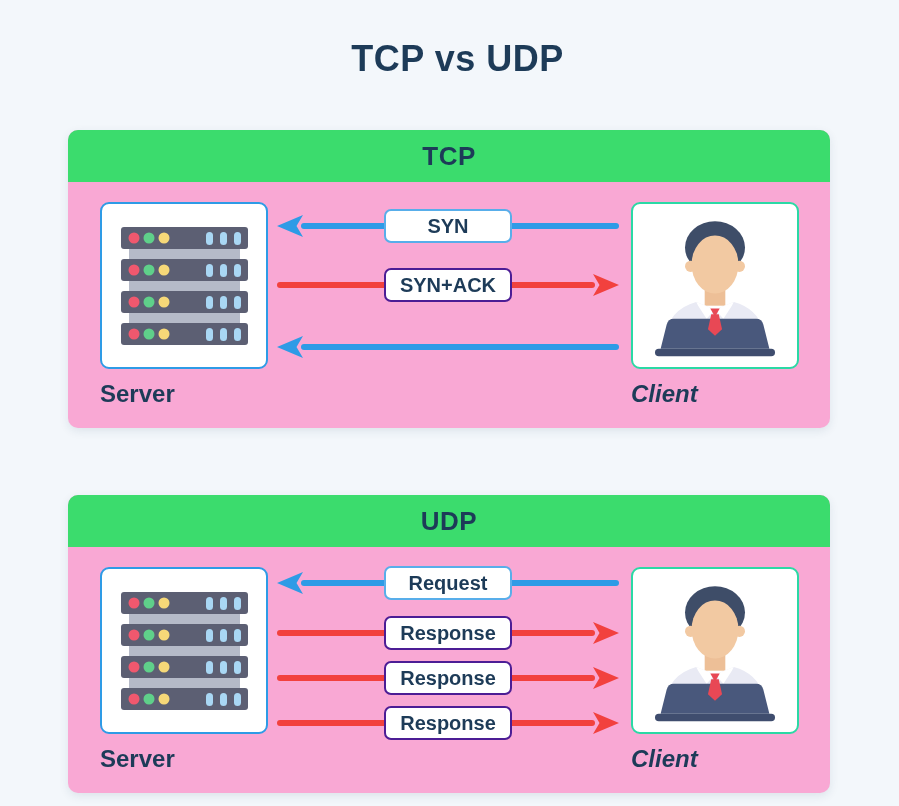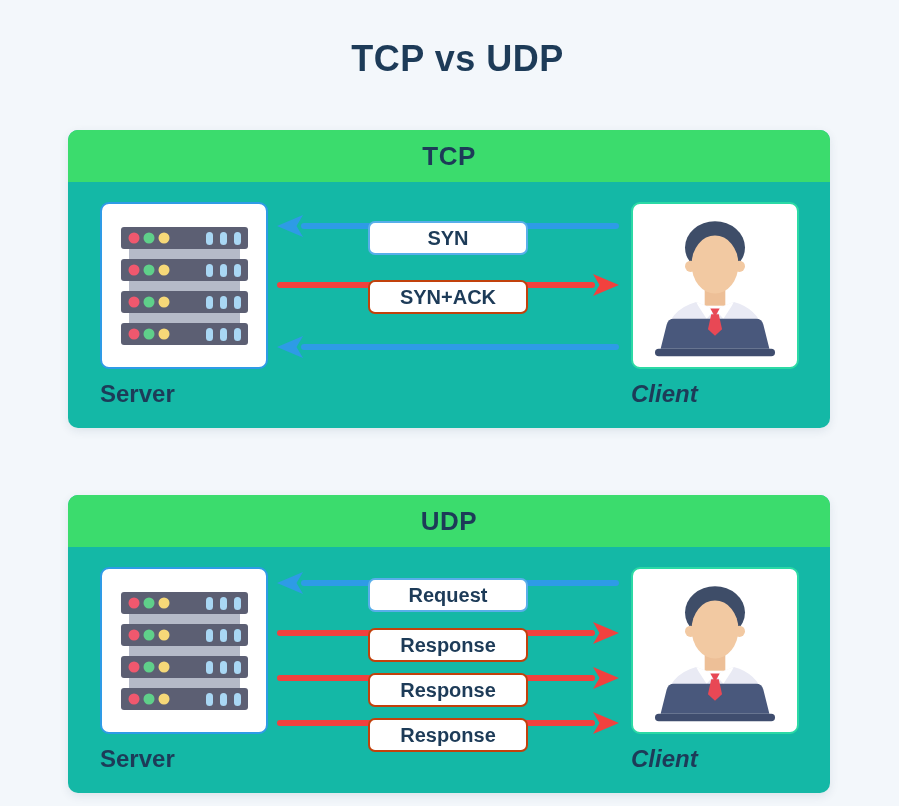--- a/index.html
+++ b/index.html
@@ -11,21 +11,21 @@
     overflow:hidden;
   }
   .page-title{
     position:absolute;left:8px;top:38px;width:899px;
     text-align:center;
     font-size:36px;font-weight:700;letter-spacing:.5px;
     color:#1d3b58;
   }
   .card{
     position:absolute;left:68px;width:762px;height:298px;
-    background:#14b8a6;border-radius:10px;
+    background:#f9a8d4;border-radius:10px;
     box-shadow:0 3px 10px rgba(30,58,90,.10);
     overflow:hidden;
   }
   .card.tcp{top:130px;}
   .card.udp{top:495px;}
   .card-header{
     height:52px;background:#3bdc6d;
     display:flex;align-items:center;justify-content:center;
     font-size:26px;font-weight:700;color:#1d3b58;letter-spacing:.5px;
   }
@@ -51,27 +51,27 @@
   }
   .msg-row.blue .msg-line{left:24px;right:0;background:#2e9be6;}
   .msg-row.red  .msg-line{left:0;right:24px;background:#f2413e;}
   .arrowhead{
     position:absolute;top:6px;width:26px;height:22px;
   }
   .arrowhead.left{left:0;}
   .arrowhead.right{right:0;}
   .msg-box{
     position:absolute;left:50%;transform:translateX(-50%);
-    top:12px;width:160px;height:34px;box-sizing:border-box;
+    top:0;width:128px;height:34px;box-sizing:border-box;
     background:#ffffff;border-radius:7px;
     display:flex;align-items:center;justify-content:center;
     font-size:20px;font-weight:600;color:#1d3b58;
   }
   .msg-row.blue .msg-box{border:2px solid #58aeea;}
-  .msg-row.red  .msg-box{border:2px solid #c2410c;}
+  .msg-row.red  .msg-box{border:2px solid #4c1d95;}
   
   .tcp .row-0{top:27px;}
   .tcp .row-1{top:86px;}
   .tcp .row-2{top:148px;}
   .udp .row-0{top:19px;}
   .udp .row-1{top:69px;}
   .udp .row-2{top:114px;}
   .udp .row-3{top:159px;}
 </style>
 </head>

